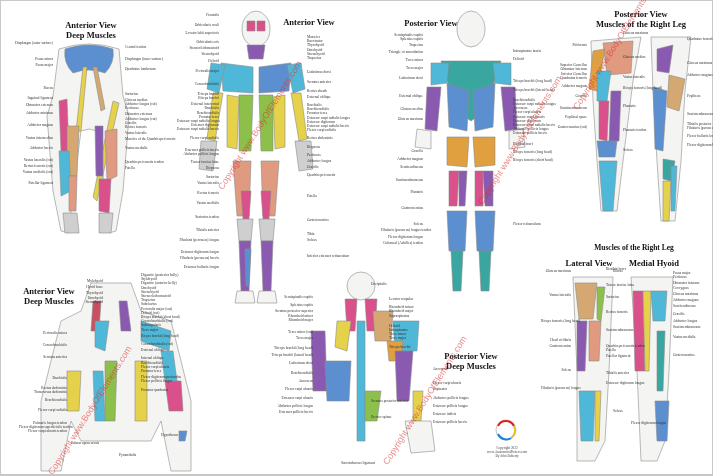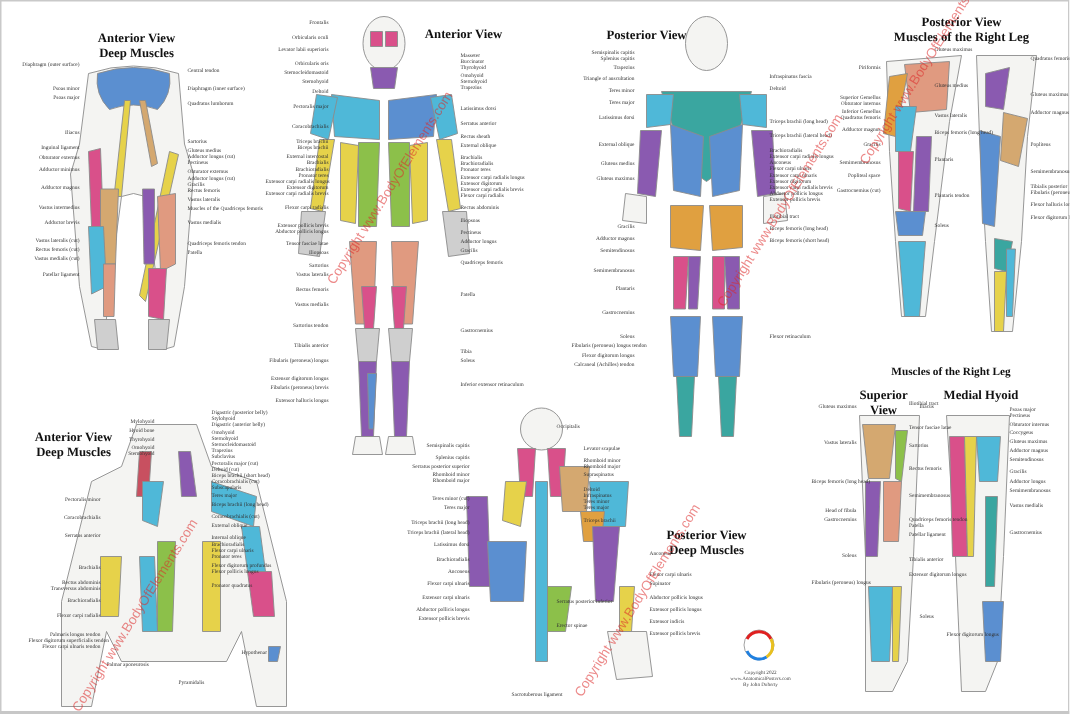--- a/index.html
+++ b/index.html
@@ -189,21 +189,21 @@
   </div>
   <div class="title h-sm" style="left:18px;top:286px;width:60px;">
     <div>Anterior View</div>
     <div>Deep Muscles</div>
   </div>
   <div class="title h-sm" style="left:440px;top:351px;width:60px;">
     <div>Posterior View</div>
     <div>Deep Muscles</div>
   </div>
   <div class="title" style="left:578px;top:243px;width:110px;font-size:7.5px;">Muscles of the Right Leg</div>
-  <div class="title h-sm" style="left:563px;top:258px;width:50px;">Superior View</div>
+  <div class="title h-sm" style="left:563px;top:258px;width:50px;">Lateral View</div>
   <div class="title h-sm" style="left:628px;top:258px;width:50px;">Medial Hyoid</div>
 
 
   <div class="lbl l" style="left:4px;top:40px;width:48px;">
     <div>Diaphragm (outer surface)</div>
       <div style="margin-top:12px">Psoas minor</div>
       <div style="margin-top:2px">Psoas major</div>
       <div style="margin-top:18px">Iliacus</div>
       <div style="margin-top:6px">Inguinal ligament</div>
       <div style="margin-top:3px">Obturator externus</div>

